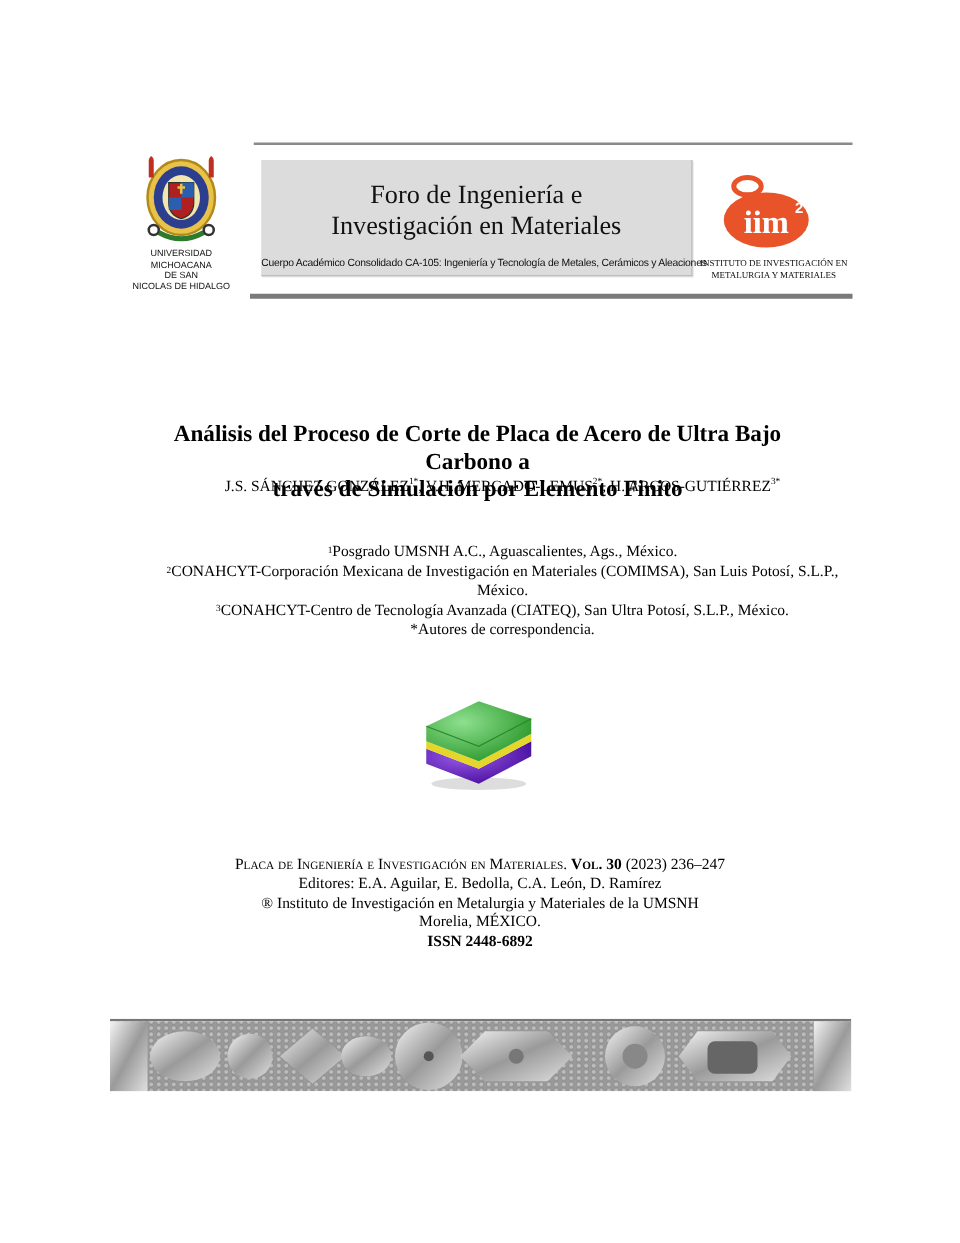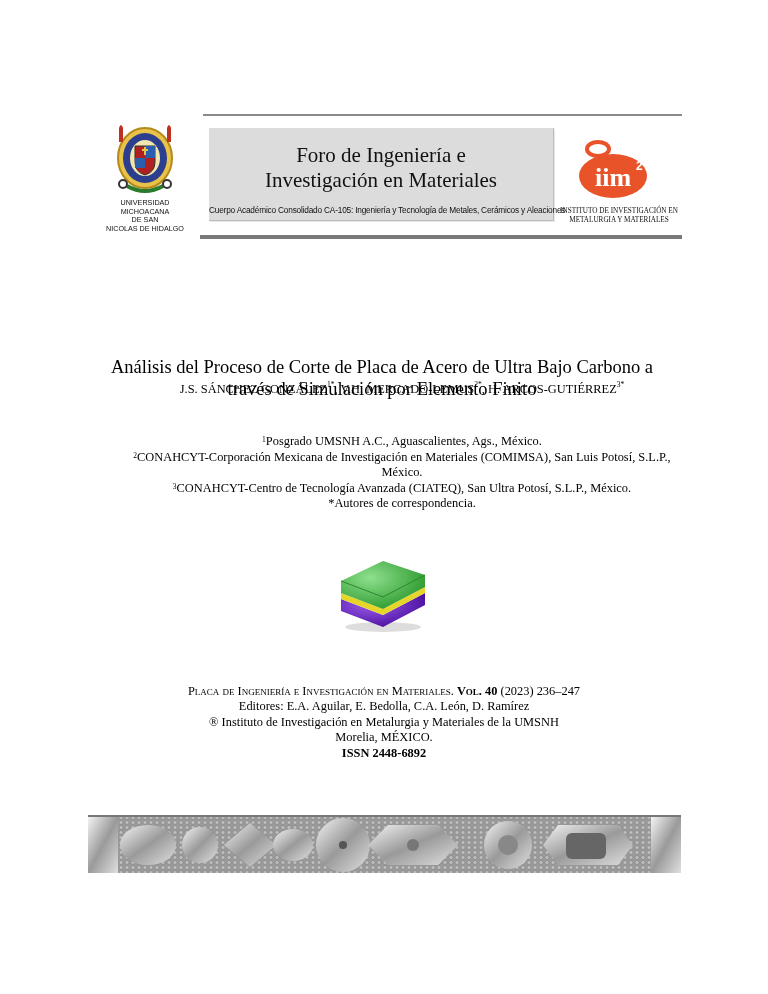--- a/index.html
+++ b/index.html
@@ -13,21 +13,21 @@
     .header-title { left:209px; top:143px; width:344px; text-align:center; font-size:21px; line-height:25px; color:#111; }
     .header-sub { left:209px; top:205px; width:344px; text-align:center; font-family:"Liberation Sans", sans-serif; font-size:8.3px; color:#111; letter-spacing:-0.2px; white-space:nowrap; }
 
     .umsnh-logo { left:113px; top:120px; width:64px; height:78px; }
     .umsnh-caption { left:100px; top:199px; width:90px; text-align:center; font-family:"Liberation Sans", sans-serif; font-size:7.2px; line-height:8.5px; color:#111; }
 
     .iim-logo { left:576px; top:140px; width:74px; height:60px; }
     .iim-caption { left:555px; top:207px; width:128px; text-align:center; font-family:Liberation Serif, serif; font-size:7.2px; line-height:8.5px; color:#111; }
 
     
-    .title { left:102px; top:356px; width:560px; font-weight:normal; font-size:18.5px; line-height:22px; }
+    .title { left:102px; top:337px; width:560px; font-weight:bold; font-size:18.5px; line-height:22px; }
     .authors { left:102px; top:382px; width:600px; font-size:12.4px; }
     .authors sup, .affil sup { font-size:7.5px; vertical-align:top; position:relative; top:-2px; }
     .affil { left:102px; top:434px; width:600px; font-size:12.4px; line-height:15.6px; }
 
     .cover-img { left:333px; top:553px; width:100px; height:82px; }
 
     .journal { left:100px; top:684px; width:568px; text-align:center; font-size:12.4px; line-height:15.4px; }
     .sc { font-variant:small-caps; }
     .bold { font-weight:bold; }
 
@@ -114,21 +114,21 @@
     </defs>
     <ellipse cx="50" cy="74" rx="38" ry="5" fill="#ddd"></ellipse>
     <path d="M8 46 L50 62 L92 40 L92 52 L50 74 L8 58 Z" fill="url(#p)"></path>
     <path d="M8 40 L50 56 L92 34 L92 40 L50 62 L8 46 Z" fill="#e6d62a"></path>
     <path d="M8 28 L50 8 L92 22 L92 34 L50 56 L8 40 Z" fill="url(#g)"></path>
     <path d="M8 28 L50 44 L92 22" fill="none" stroke="#2a8a2a" stroke-width="1"></path>
   </svg>
 </div>
 
 <div class="abs journal">
-  <div><span class="sc">Placa de Ingeniería e Investigación en Materiales.</span> <span class="sc bold">Vol.</span> <span class="bold">40</span> <span>(2023) 236–247</span></div>
+  <div><span class="sc">Placa de Ingeniería e Investigación en Materiales.</span> <span class="sc bold">Vol.</span> <span class="bold">30</span> <span>(2023) 236–247</span></div>
   <div>Editores: E.A. Aguilar, E. Bedolla, C.A. León, D. Ramírez</div>
   <div>® Instituto de Investigación en Metalurgia y Materiales de la UMSNH</div>
   <div>Morelia, MÉXICO.</div>
   <div class="bold">ISSN 2448-6892</div>
 </div>
 
 <div class="abs banner">
   <svg width="593" height="58" viewBox="0 0 593 58">
     <defs>
       <pattern id="hex" width="6" height="5" patternUnits="userSpaceOnUse">

